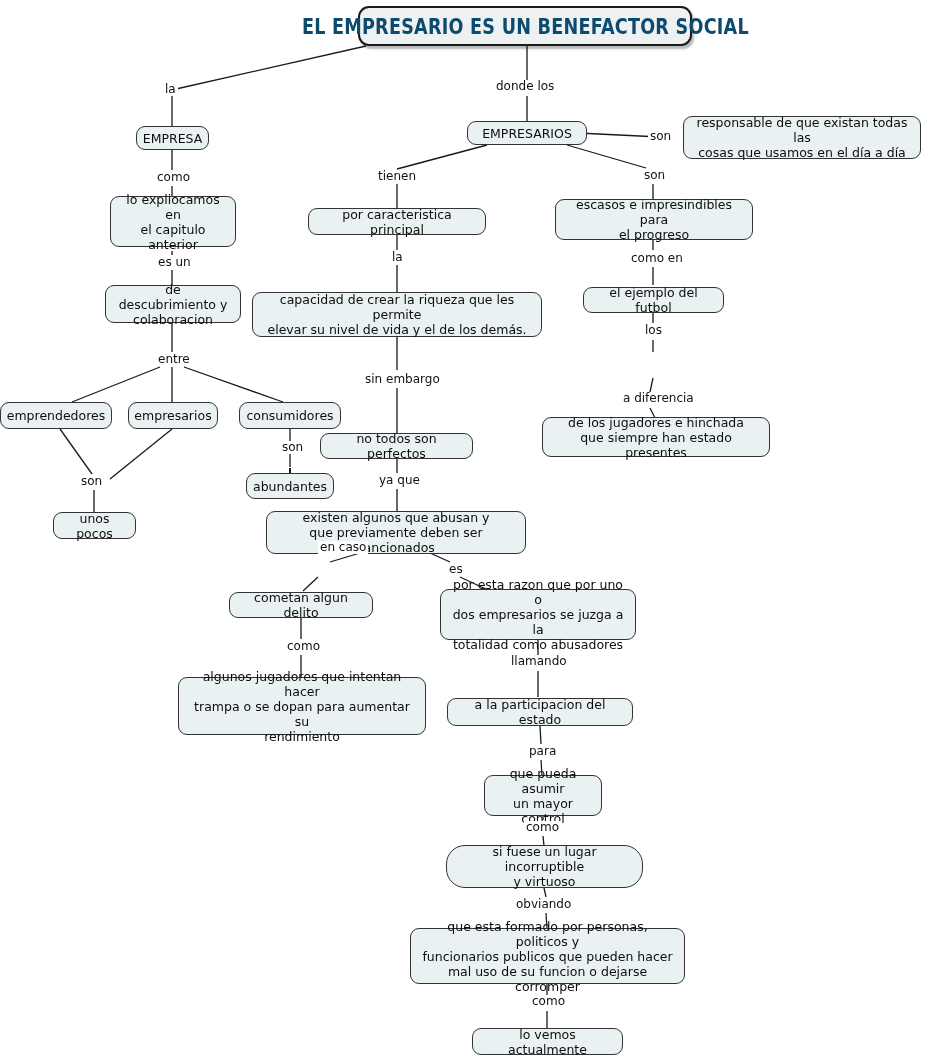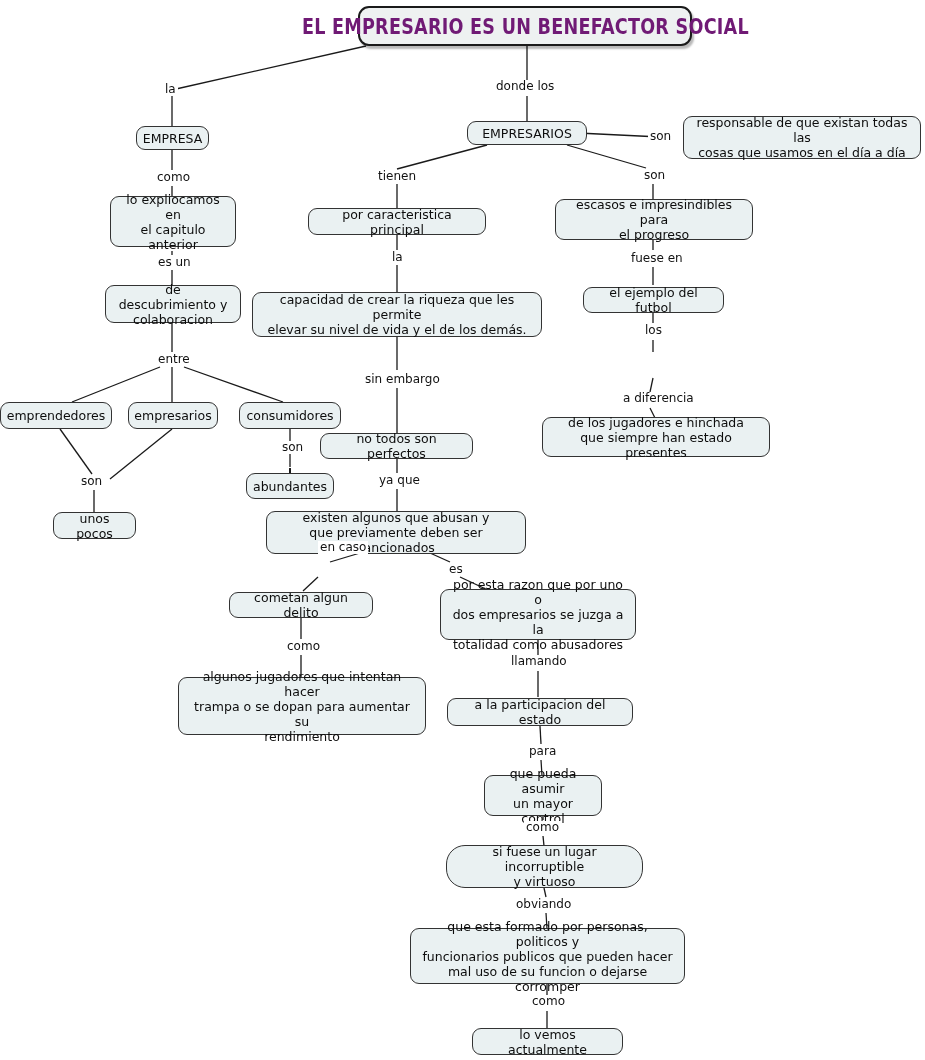--- a/index.html
+++ b/index.html
@@ -45,21 +45,21 @@
   }
   .node.title {
     background: #eef1f1;
     border: 2.4px solid #1a1a1a;
     border-radius: 11px;
     box-shadow: 2px 3px 2px rgba(0,0,0,0.28);
     font-family: "DejaVu Sans", sans-serif;
     font-weight: bold;
     font-size: 22px;
     letter-spacing: 0.3px;
-    color: #701a75;
+    color: #0c4a6e;
     transform-origin: center center;
   }
   .node.title .ttext {
     display: inline-block;
     transform: scaleX(0.80);
     transform-origin: center center;
     white-space: nowrap;
   }
   .link-label {
     position: absolute;
@@ -249,21 +249,21 @@
   <div class="link-label" style="left:155px; top:171px;">como</div>
 
   <div class="link-label" style="left:376px; top:170px;">tienen</div>
 
   <div class="link-label" style="left:642px; top:169px;">son</div>
 
   <div class="link-label" style="left:156px; top:256px;">es un</div>
 
   <div class="link-label" style="left:390px; top:251px;">la</div>
 
-  <div class="link-label" style="left:629px; top:252px;">fuese en</div>
+  <div class="link-label" style="left:629px; top:252px;">como en</div>
 
   <div class="link-label" style="left:156px; top:353px;">entre</div>
 
   <div class="link-label" style="left:363px; top:373px;">sin embargo</div>
 
   <div class="link-label" style="left:643px; top:324px;">los</div>
 
   <div class="link-label" style="left:280px; top:441px;">son</div>
 
   <div class="link-label" style="left:621px; top:392px;">a diferencia</div>

